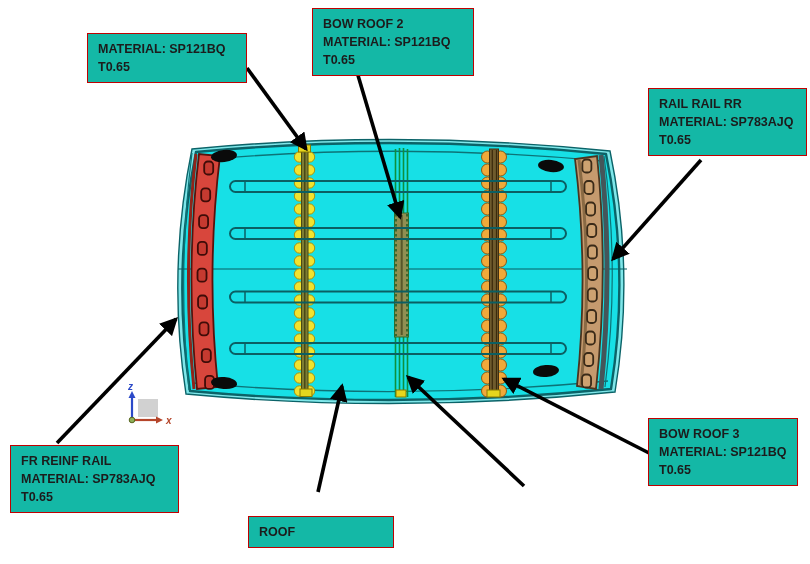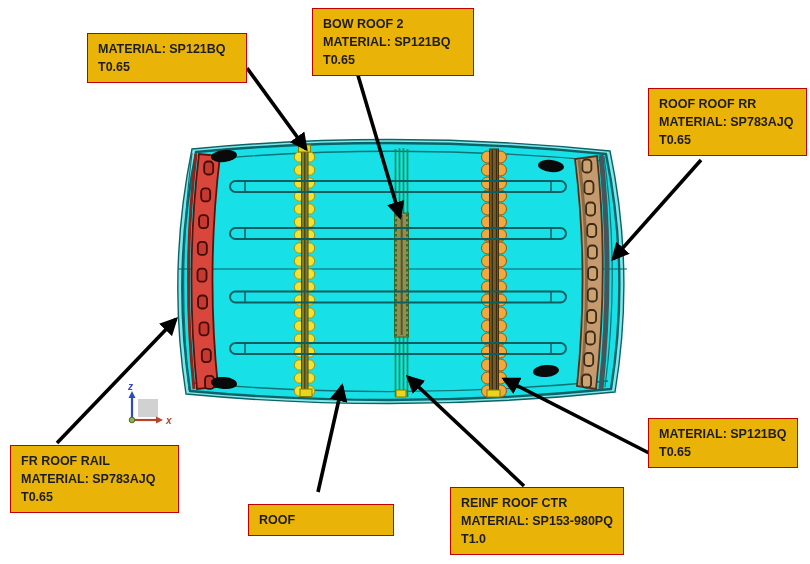--- a/index.html
+++ b/index.html
@@ -2,21 +2,21 @@
 <html><head>
 <meta charset="utf-8">
 <style>
   html,body{margin:0;padding:0;background:#ffffff;}
   .stage{
     position:relative;width:810px;height:564px;background:#ffffff;
     font-family:"Liberation Sans",sans-serif;overflow:hidden;
   }
   .model-svg{position:absolute;left:0;top:0;}
   .callout{
-    position:absolute;background:#eab308;border:1.6px solid #C00000;
+    position:absolute;background:#14b8a6;border:1.6px solid #C00000;
     padding:6px 10px;white-space:nowrap;
     font-size:12.5px;font-weight:700;color:#1c1c1c;line-height:18px;
   }
   .callout .ln{display:block;}
 </style>
 </head>
 <body>
 
 <div class="stage">
 
@@ -235,39 +235,35 @@
     <span class="ln">T0.65</span>
   </div>
 
   <div class="callout" style="left:312px;top:8px;min-width:140px">
     <span class="ln">BOW ROOF 2</span>
     <span class="ln">MATERIAL: SP121BQ</span>
     <span class="ln">T0.65</span>
   </div>
 
   <div class="callout" style="left:648px;top:88px;min-width:137px">
-    <span class="ln">ROOF ROOF RR</span>
+    <span class="ln">RAIL RAIL RR</span>
     <span class="ln">MATERIAL: SP783AJQ</span>
     <span class="ln">T0.65</span>
   </div>
 
   <div class="callout" style="left:10px;top:445px;min-width:147px">
-    <span class="ln">FR ROOF RAIL</span>
+    <span class="ln">FR REINF RAIL</span>
     <span class="ln">MATERIAL: SP783AJQ</span>
     <span class="ln">T0.65</span>
   </div>
 
-  <div class="callout" style="left:248px;top:504px;min-width:124px">
+  <div class="callout" style="left:248px;top:516px;min-width:124px">
     <span class="ln">ROOF</span>
   </div>
 
-  <div class="callout" style="left:450px;top:487px;min-width:147px">
-    <span class="ln">REINF ROOF CTR</span>
-    <span class="ln">MATERIAL: SP153-980PQ</span>
-    <span class="ln">T1.0</span>
-  </div>
 
   <div class="callout" style="left:648px;top:418px;min-width:125px">
+    <span class="ln">BOW ROOF 3</span>
     <span class="ln">MATERIAL: SP121BQ</span>
     <span class="ln">T0.65</span>
   </div>
 
 </div>
 
 </body></html>

